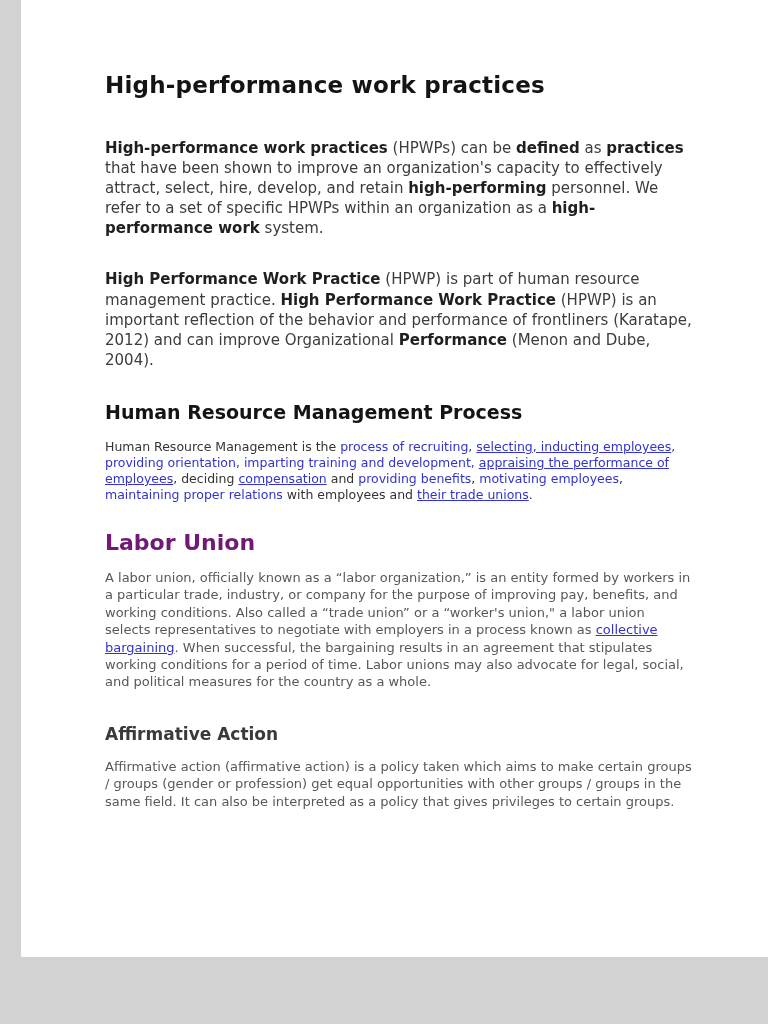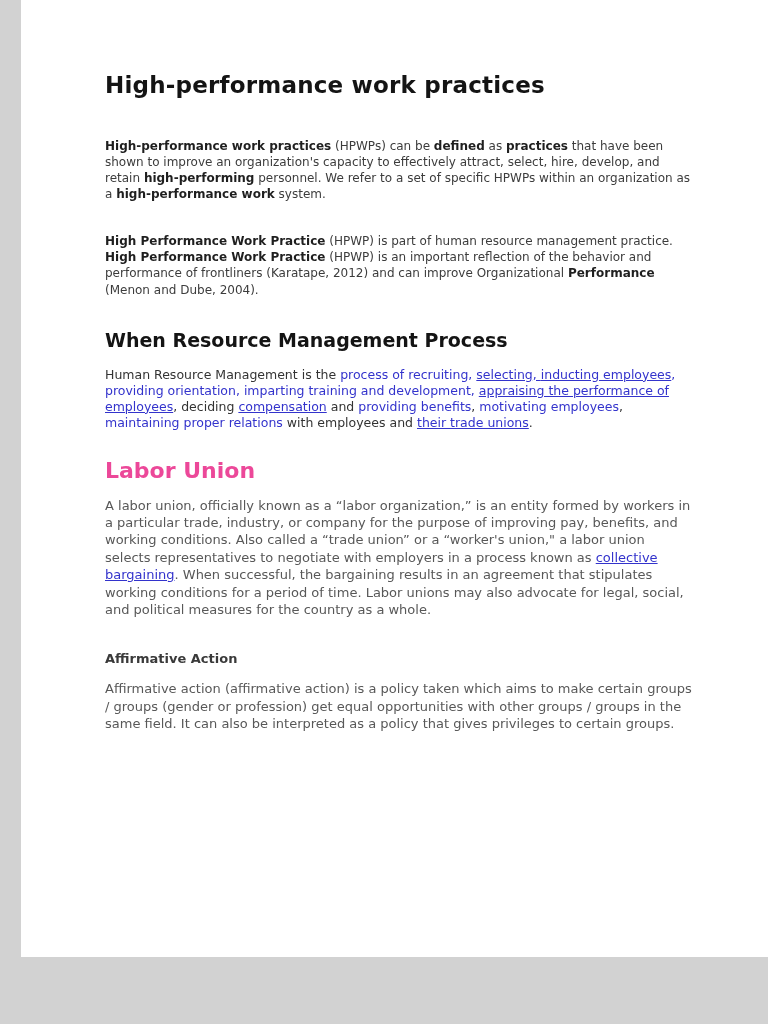--- a/index.html
+++ b/index.html
@@ -13,56 +13,56 @@
     position:absolute; left:21px; top:0; width:754px; height:957px;
     background:var(--page-bg,#ffffff);
   }
   .content { padding:72px 82px 0 84px; }
 
   .doc-title {
     font-size:23px; font-weight:bold; color:#141414;
     letter-spacing:0.2px; margin-bottom:40px;
   }
   .para-small {
-    font-size:12px; color:#3c3c3c; line-height:1.34;
+    font-size:15px; color:#3c3c3c; line-height:1.34;
     margin-bottom:31px; font-weight:normal;margin-top:12px;
   }
   .para-small .b { font-weight:bold; color:#1f1f1f; }
   .heading-md {
     font-size:19px; font-weight:bold; color:#141414;
     margin:0 0 16px 0;
   }
   .para-links {
     font-size:12.5px; color:#333333; line-height:1.28; margin-bottom:27px;
   }
   .heading-lg {
-    font-size:22px; font-weight:bold; color:#ec4899; margin:0 0 14px 0;
+    font-size:22px; font-weight:bold; color:#701a75; margin:0 0 14px 0;
   }
   .para-body {
     font-size:13px; color:#585858; line-height:1.34; margin-bottom:33px;
   }
   .heading-sm {
-    font-size:13px; font-weight:bold; color:#3a3a3a; margin:0 0 14px 0;
+    font-size:17px; font-weight:bold; color:#3a3a3a; margin:0 0 14px 0;
   }
   .blue { color:var(--link-blue,#3333cc); }
   .u { text-decoration:underline; }
   a { color:var(--link-blue,#3333cc); text-decoration:none; cursor:pointer; }
   a.u { text-decoration:underline;text-align:center; }
   .b { font-weight:bold; }
 </style>
 </head>
 <body>
 
 <div class="viewport">
   <div class="page">
     <div class="content">
         <h1 class="doc-title"><span>High-performance work practices</span></h1>
         <p class="para-small"><span class="b">High-performance work practices</span><span> (HPWPs) can be </span><span class="b">defined</span><span> as </span><span class="b">practices</span><span> that have been shown to improve an organization's capacity to effectively attract, select, hire, develop, and retain </span><span class="b">high-performing</span><span> personnel. We refer to a set of specific HPWPs within an organization as a </span><span class="b">high-performance work</span><span> system.</span></p>
         <p class="para-small"><span class="b">High Performance Work Practice</span><span> (HPWP) is part of human resource management practice. </span><span class="b">High Performance Work Practice</span><span> (HPWP) is an important reflection of the behavior and performance of frontliners (Karatape, 2012) and can improve Organizational </span><span class="b">Performance</span><span> (Menon and Dube, 2004).</span></p>
-        <h2 class="heading-md"><span>When Resource Management Process</span></h2>
+        <h2 class="heading-md"><span>Human Resource Management Process</span></h2>
         <p class="para-links"><span>Human Resource Management is the </span><a href="#" class="blue">process of recruiting</a><span class="blue">, </span><a href="#" class="blue u">selecting</a><span class="blue u">, </span><a href="#" class="blue u">inducting employees</a><span class="blue">, </span><a href="#" class="blue">providing orientation, imparting training and development</a><span class="blue">, </span><a href="#" class="blue u">appraising the performance of employees</a><span>, deciding </span><a href="#" class="blue u">compensation</a><span> and </span><a href="#" class="blue">providing benefits</a><span>, </span><a href="#" class="blue">motivating employees</a><span>, </span><a href="#" class="blue">maintaining proper relations</a><span> with employees and </span><a href="#" class="blue u">their trade unions</a><span>.</span></p>
         <h1 class="heading-lg"><span>Labor Union</span></h1>
         <p class="para-body"><span>A labor union, officially known as a “labor organization,” is an entity formed by workers in a particular trade, industry, or company for the purpose of improving pay, benefits, and working conditions. Also called a “trade union” or a “worker's union," a labor union selects representatives to negotiate with employers in a process known as </span><a href="#" class="blue u">collective bargaining</a><span>. When successful, the bargaining results in an agreement that stipulates working conditions for a period of time. Labor unions may also advocate for legal, social, and political measures for the country as a whole.</span></p>
         <h3 class="heading-sm"><span>Affirmative Action</span></h3>
         <p class="para-body"><span>Affirmative action (affirmative action) is a policy taken which aims to make certain groups / groups (gender or profession) get equal opportunities with other groups / groups in the same field. It can also be interpreted as a policy that gives privileges to certain groups.</span></p>
       </div>
   </div>
 </div>
 
 </body></html>

